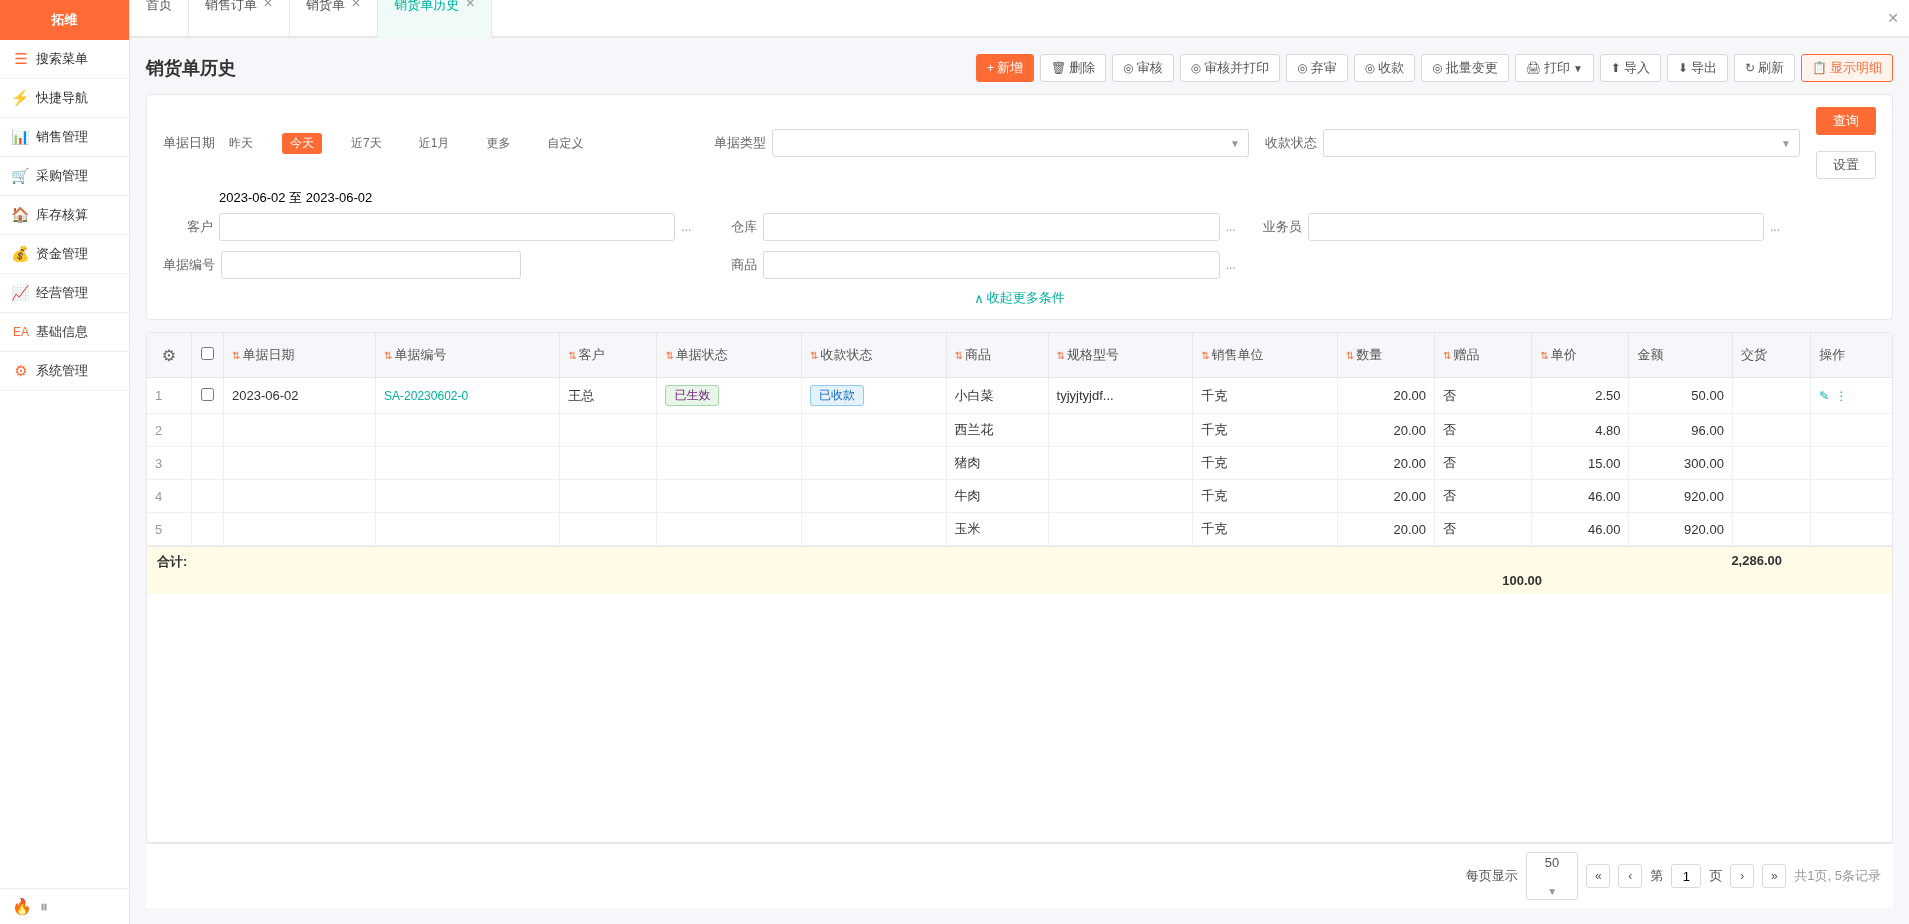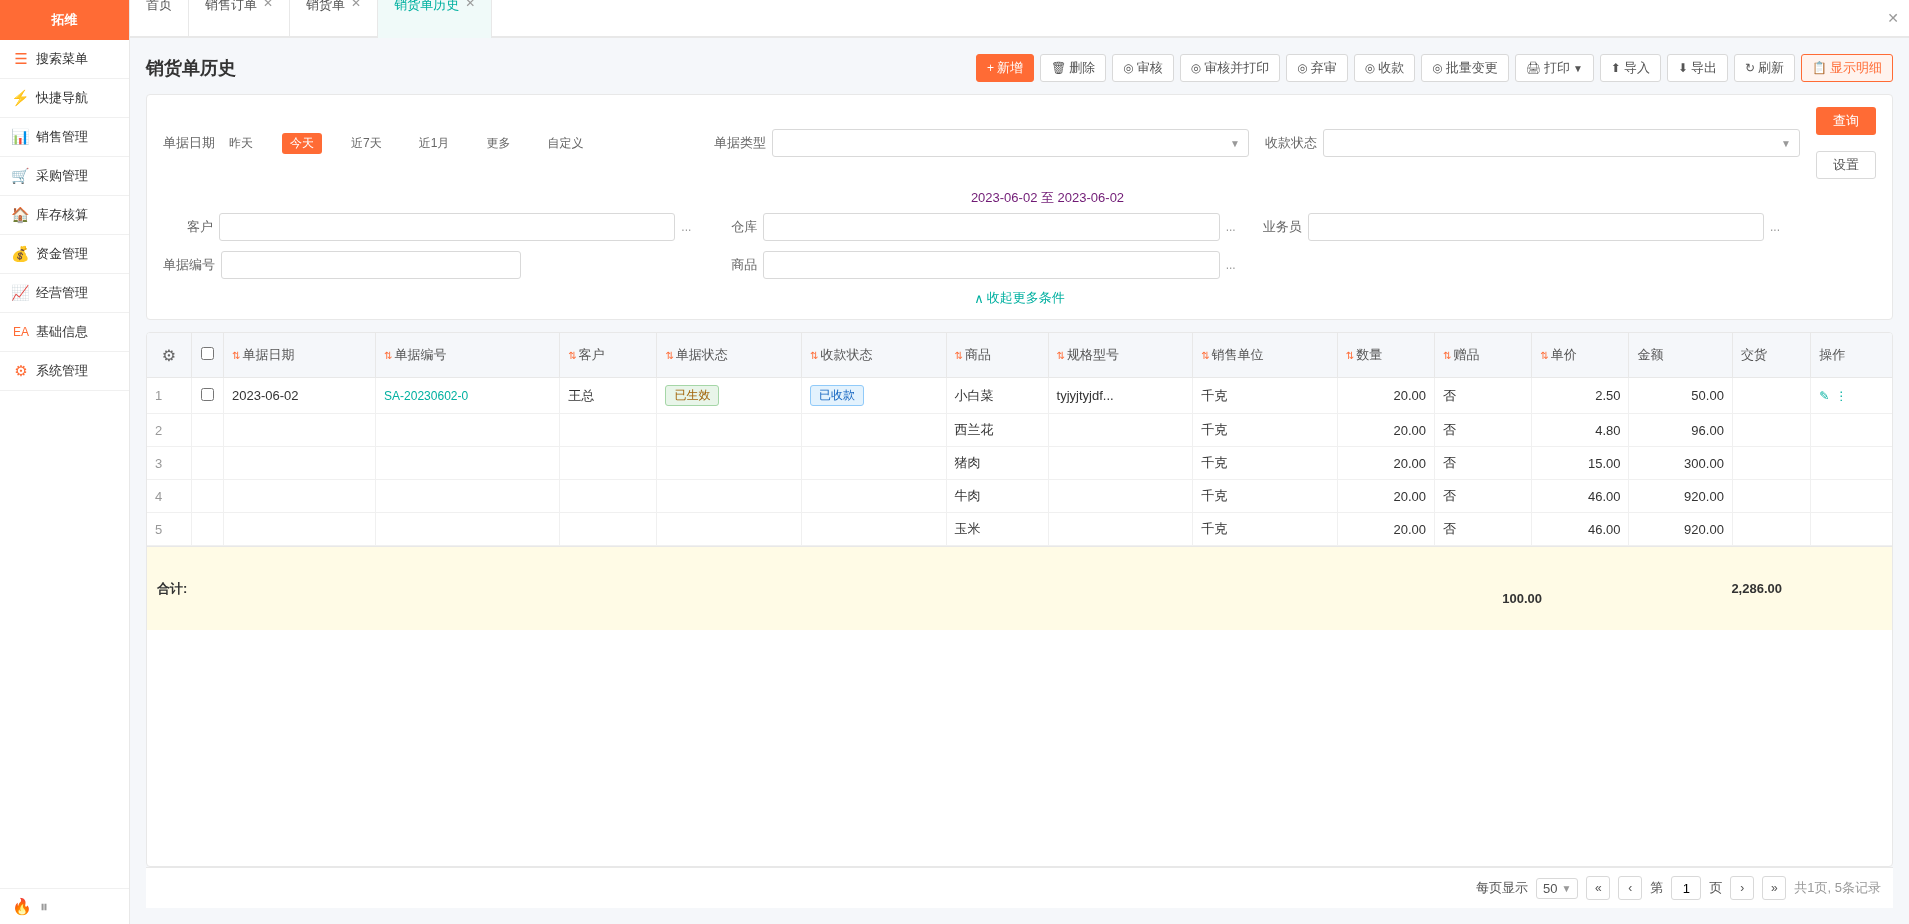--- a/index.html
+++ b/index.html
@@ -302,30 +302,29 @@
       color: #333;
       white-space: nowrap;
     }
     tbody td:last-child { border-right: none; }
     .badge {
       display: inline-block;
       padding: 1px 8px;
       border-radius: 3px;
       font-size: 12px;
     }
-    .badge-green { background: #e8f5e9; color: #a16207; border: 1px solid #a5d6a7; }
+    .badge-green { background: #e8f5e9; color: #701a75; border: 1px solid #a5d6a7; }
     .badge-blue { background: #e3f2fd; color: #1565c0; border: 1px solid #90caf9; }
 
     
     .table-footer {
       background: #fffbe6;
       border-top: 1px solid #e8e8e8;
-      padding: 24px 10px;
-      display: flex;
-      align-items: center;
+      padding: 6px 10px;
+      display: flex;
       font-size: 13px;
       color: #333;
       font-weight: bold;
     }
     .footer-label { min-width: 60px; }
     .footer-spacer { flex: 1; }
     .footer-qty { width: 120px; text-align: right; }
     .footer-amount { width: 120px; text-align: right; }
 
     
@@ -338,24 +337,25 @@
       font-size: 13px;
       color: #555;
       background: #fff;
       border-top: 1px solid #e8e8e8;
     }
     .page-size-select {
       display: flex;
       align-items: center;
       border: 1px solid #d9d9d9;
       border-radius: 3px;
-      padding: 2px 6px;
-      font-size: 13px;
-      gap: 4px;
-      cursor: pointer;
+      padding: 2px 18px;
+      font-size: 13px;
+      gap: 16px;
+      cursor: pointer;
+      flex-direction: column;
     }
     .page-btn {
       width: 24px;
       height: 24px;
       border: 1px solid #d9d9d9;
       border-radius: 3px;
       background: #fff;
       display: flex;
       align-items: center;
       justify-content: center;
@@ -552,21 +552,21 @@
             <span></span>
             <span class="filter-select-arrow">▼</span>
           </div>
         </div>
         <div class="query-btns">
           <button class="btn-query">查询</button>
           <button class="btn-set">设置</button>
         </div>
       </div>
 
-      <div style="margin-left: 56px; margin-bottom: 6px; font-size: 12px; color: #701a75; text-align: center;">
+      <div style="margin-left: 56px; margin-bottom: 6px; font-size: 12px; color: #000000;">
         <span>2023-06-02 至 2023-06-02</span>
       </div>
 
       <div class="filter-row">
         <div class="filter-item">
           <span class="filter-label">客户</span>
           <input class="filter-input" type="text" style="">
           <span class="filter-dots">...</span>
         </div>
         <div class="filter-item">

